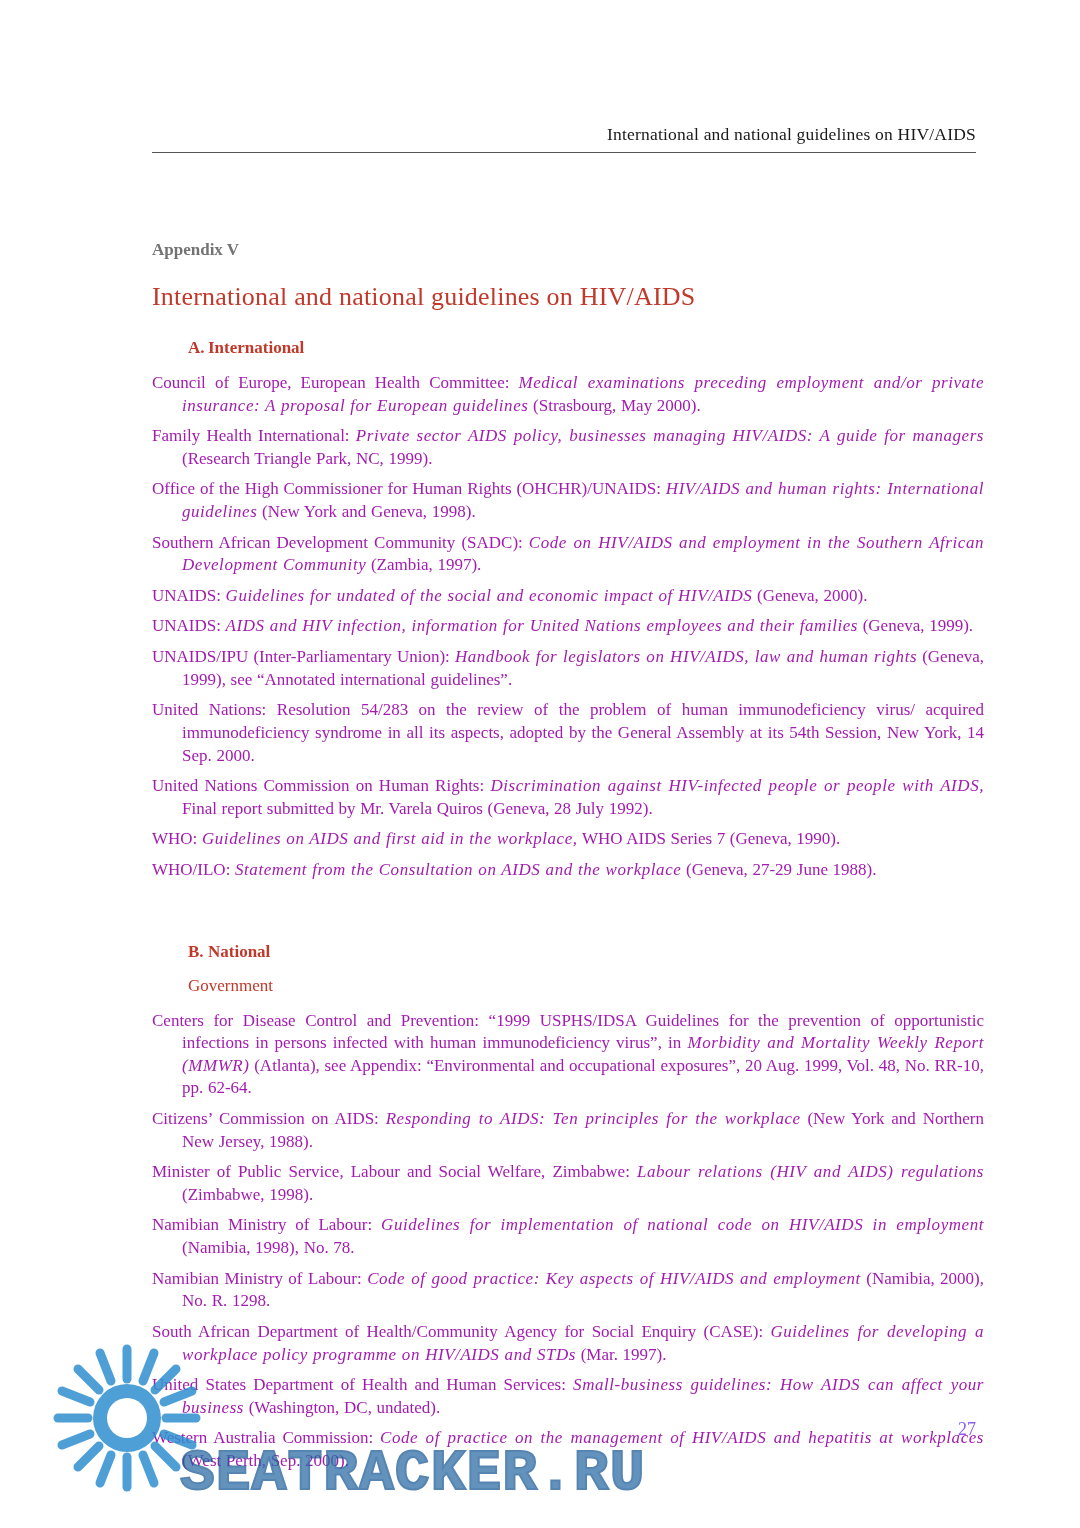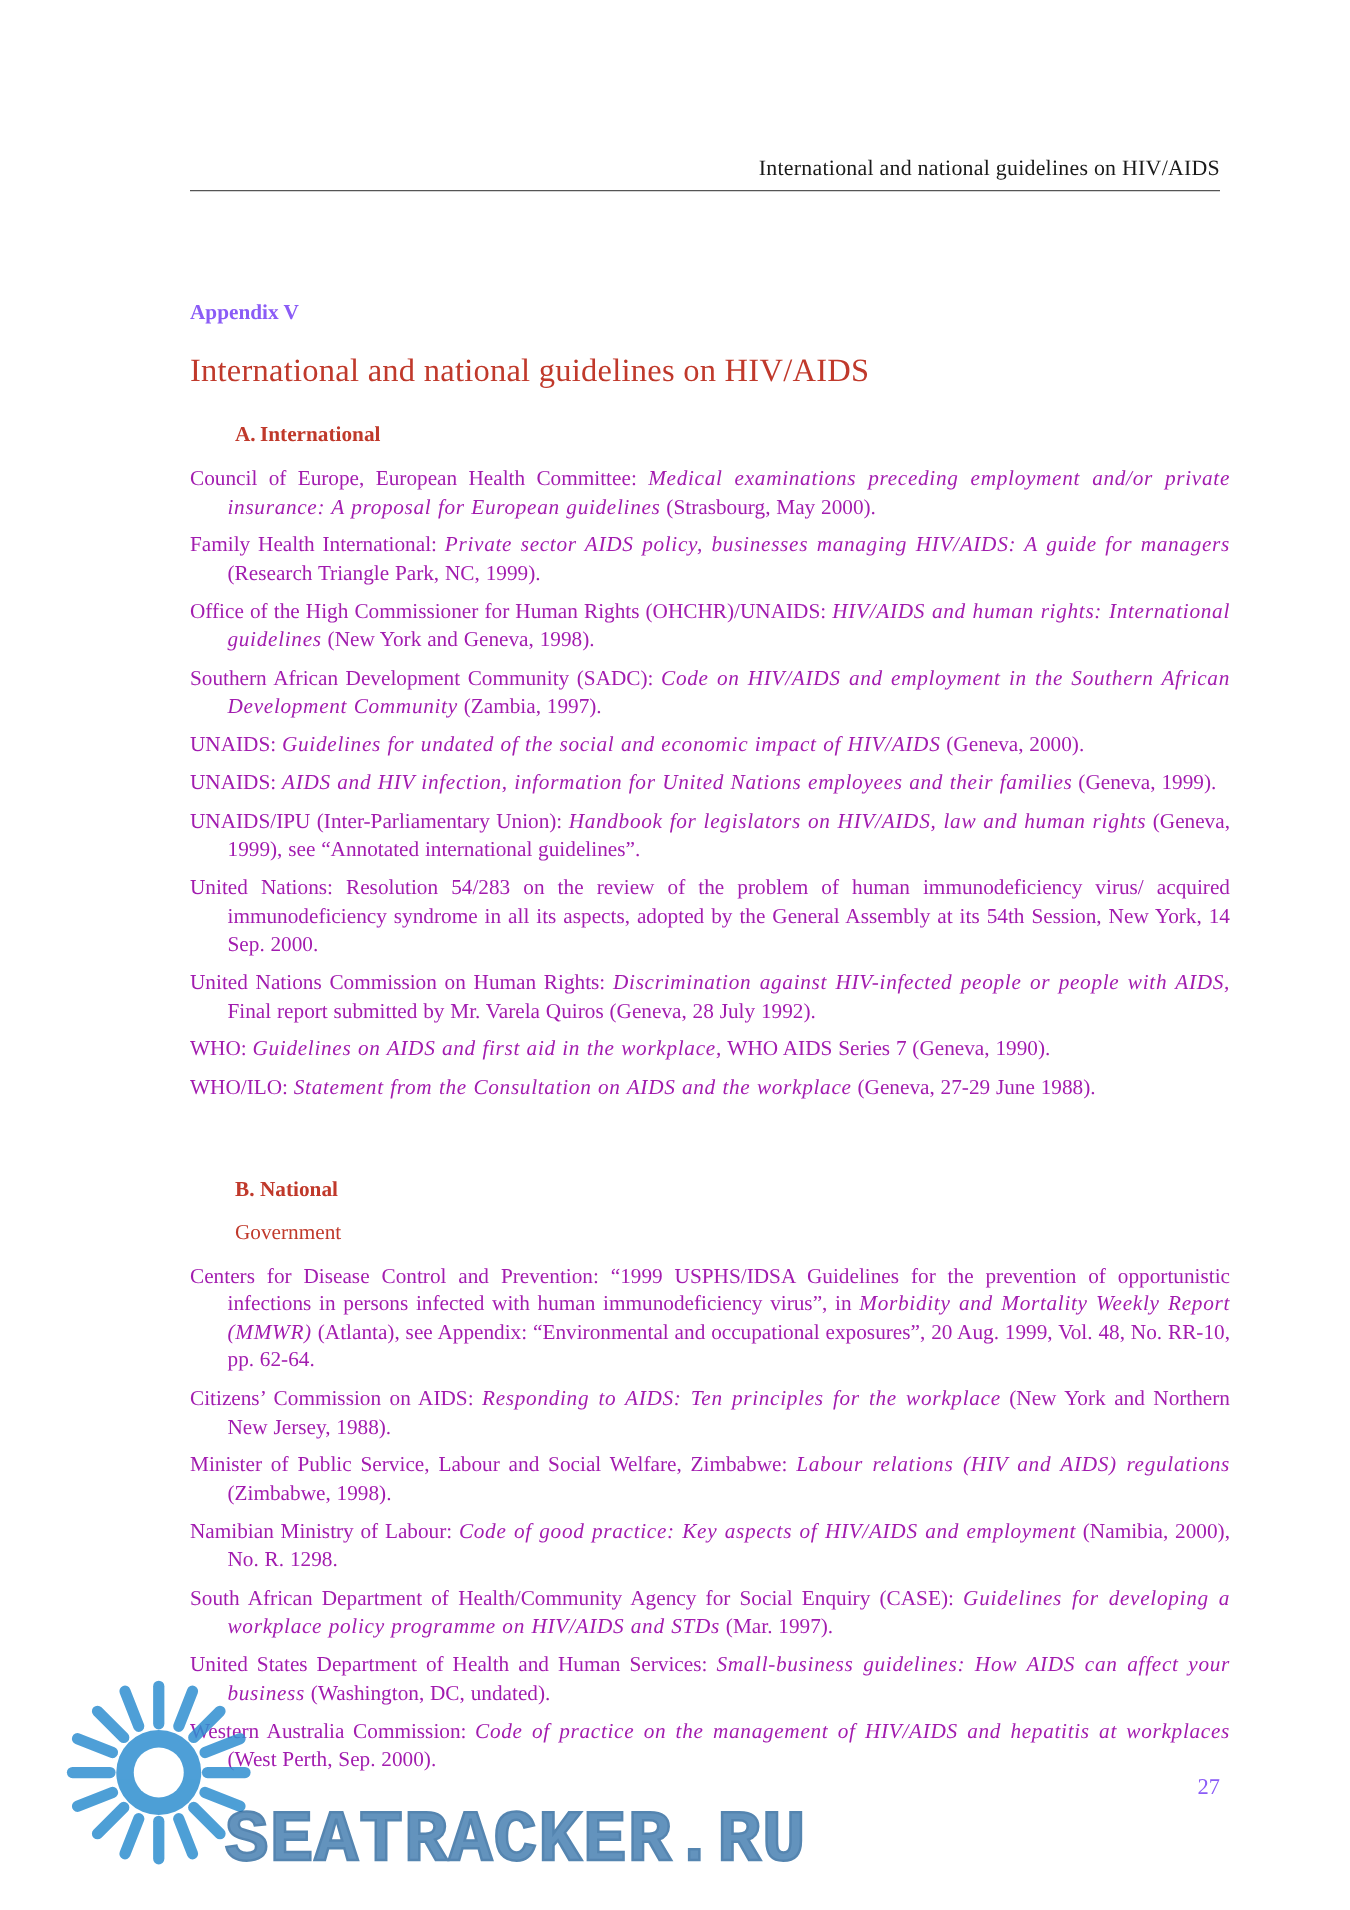--- a/index.html
+++ b/index.html
@@ -39,21 +39,21 @@
     height: 1px;
     background: #555555;
   }
   .content {
     position: absolute;
     left: 128px;
     top: 240px;
     width: 832px;
   }
   .appendix-label {
-    color: #8b5cf6;
+    color: #737373;
     font-weight: bold;
     font-size: 17px;
     margin: 0 0 22px 0;
   }
   .doc-title {
     color: #c0392b;
     font-size: 26px;
     font-weight: normal;
     margin: 0 0 26px 0;
     letter-spacing: 0.2px;
@@ -162,20 +162,21 @@
     <div class="section-head">
       <span class="sec-letter">B.</span><span>National</span>
     </div>
 
     <div class="subsection-head">Government</div>
 
     <div id="sectionB-entries">
         <p class="entry">Centers for Disease Control and Prevention: “1999 USPHS/IDSA Guidelines for the prevention of opportunistic infections in persons infected with human immunodeficiency virus”, in <i>Morbidity and Mortality Weekly Report (MMWR)</i> (Atlanta), see Appendix: “Environmental and occupational exposures”, 20 Aug. 1999, Vol. 48, No. RR-10, pp. 62-64.</p>
         <p class="entry">Citizens’ Commission on AIDS: <i>Responding to AIDS: Ten principles for the workplace</i> (New York and Northern New Jersey, 1988).</p>
         <p class="entry">Minister of Public Service, Labour and Social Welfare, Zimbabwe: <i>Labour relations (HIV and AIDS) regulations</i> (Zimbabwe, 1998).</p>
+        <p class="entry">Namibian Ministry of Labour: <i>Guidelines for implementation of national code on HIV/AIDS in employment</i> (Namibia, 1998), No. 78.</p>
         <p class="entry">Namibian Ministry of Labour: <i>Code of good practice: Key aspects of HIV/AIDS and employment</i> (Namibia, 2000), No. R. 1298.</p>
         <p class="entry">South African Department of Health/Community Agency for Social Enquiry (CASE): <i>Guidelines for developing a workplace policy programme on HIV/AIDS and STDs</i> (Mar. 1997).</p>
         <p class="entry">United States Department of Health and Human Services: <i>Small-business guidelines: How AIDS can affect your business</i> (Washington, DC, undated).</p>
         <p class="entry">Western Australia Commission: <i>Code of practice on the management of HIV/AIDS and hepatitis at workplaces</i> (West Perth, Sep. 2000).</p>
       </div>
 
   </div>
 
   <div class="page-number">27</div>
 

